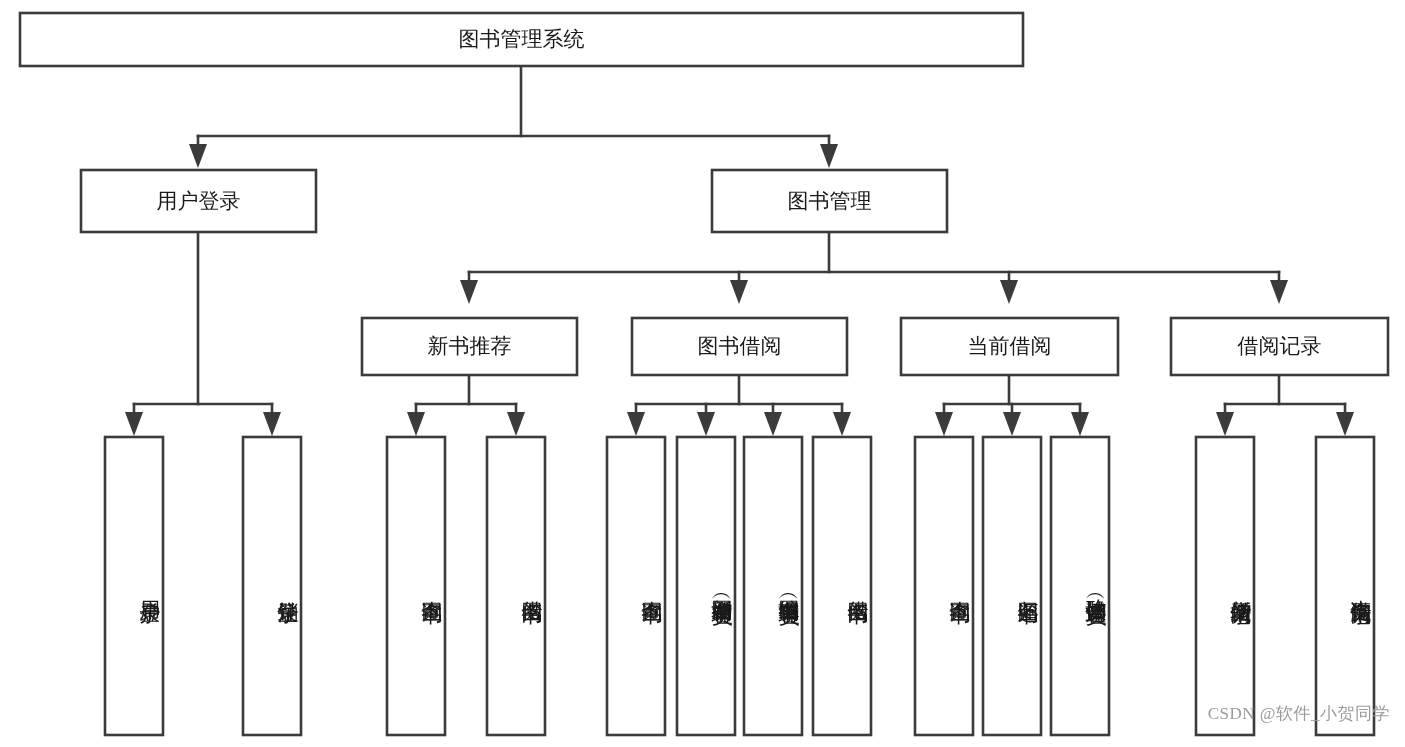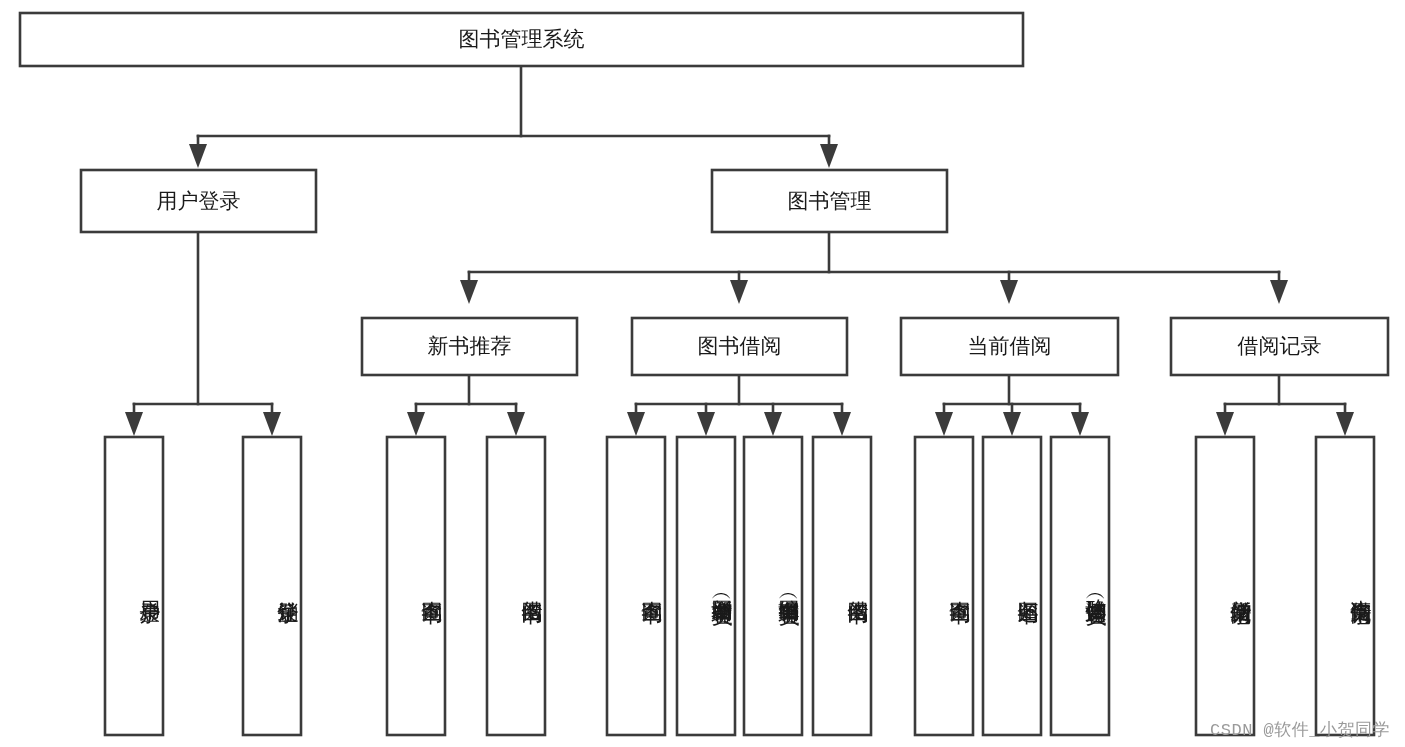--- a/index.html
+++ b/index.html
@@ -58,22 +58,22 @@
     writing-mode: vertical-rl;
     text-orientation: upright;
     letter-spacing: 1px;
     white-space: nowrap;
     text-align: left;
     pointer-events: none;
   }
   .watermark {
     position: absolute;
     right: 12px;
-    bottom: 6px;
-    font-family: Liberation Mono, monospace;
+    bottom: 22px;
+    font-family: Liberation Serif, serif;
     font-size: 17px;
     color: #9a9a9a;
     letter-spacing: 0.5px;
     white-space: nowrap;
   }
 </style>
 </head>
 <body>
 
 <div id="diagram-root">

